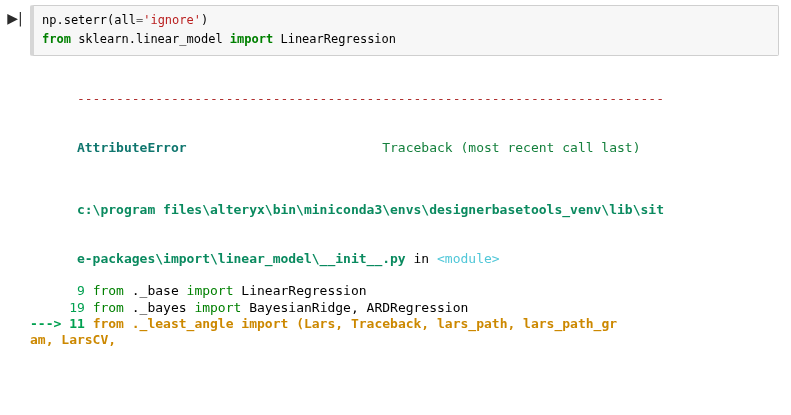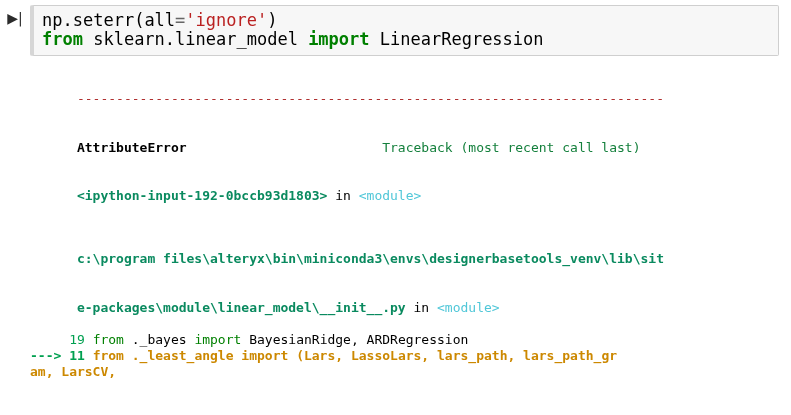--- a/index.html
+++ b/index.html
@@ -50,21 +50,21 @@
     margin-right: 12px;
     background: #f7f7f7;
     border: 1px solid #cfcfcf;
     border-left: 4px solid #d6d6d6;
     border-radius: 2px;
     padding: 5px 8px 6px 8px;
     box-sizing: border-box;
   }
   .code-line {
     font-family: "DejaVu Sans Mono", monospace;
-    font-size: 17px;
+    font-size: 12px;
     line-height: 19px;
     white-space: pre;
     color: #000000;
   }
 
   
   .tok-kw      { color: #008000; font-weight: bold; }
   .tok-str-in  { color: #ba2121; }
   .tok-op      { color: #666666; }
   .tok-plain   { color: #000000; }
@@ -76,21 +76,21 @@
   }
   .tb-line {
     font-family: "DejaVu Sans Mono", monospace;
     font-size: 13px;
     line-height: 16.2px;
     white-space: pre;
     color: #000000;
     letter-spacing: 0px;
   }
   .tb-sep      { color: #b03030; }
-  .tb-errname  { color: #000000; font-weight: bold; margin-top: 28px; }
+  .tb-errname  { color: #0f766e; font-weight: bold; margin-top: 28px; }
   .tb-headmsg  { color: #15803d; }
   .tb-file     { color: #0a8a5f; font-weight: bold; }
   .tb-module   { color: #50c7d8; }
   .tb-lineno   { color: #00a050; }
   .tb-lineno-b { color: #00a050; font-weight: bold; }
   .tb-kw       { color: #008000; }
   .tb-kw-b     { color: #cc8800; font-weight: bold; }
   .tb-str      { color: #2060c0; }
   .tb-code     { color: #000000; }
   .tb-code-b   { color: #cc8800; font-weight: bold; }
@@ -117,35 +117,33 @@
     <div class="spacer-sm"></div>
 
     <div class="tb-line">
       <span class="tb-sep">---------------------------------------------------------------------------</span>
     </div>
 
     <div class="tb-line">
       <span class="tb-errname">AttributeError</span><span class="tb-headmsg">                         </span><span class="tb-headmsg">Traceback (most recent call last)</span>
     </div>
 
-    <div class="tb-line">
-      <span class="tb-file">&lt;ipython-input-192-0bccb93d1803&gt;</span><span class="tb-code"> in </span><span class="tb-module">&lt;module&gt;</span>
-    </div>
 
 
     <div class="spacer-md"></div>
 
     <div class="tb-line">
       <span class="tb-file">c:\program files\alteryx\bin\miniconda3\envs\designerbasetools_venv\lib\sit</span>
     </div>
     <div class="tb-line">
-      <span class="tb-file">e-packages\module\linear_model\__init__.py</span><span class="tb-code"> in </span><span class="tb-module">&lt;module&gt;</span>
+      <span class="tb-file">e-packages\import\linear_model\__init__.py</span><span class="tb-code"> in </span><span class="tb-module">&lt;module&gt;</span>
     </div>
 
     <div id="frame-1-lines">
+        <div class="tb-line"><span class="tb-lineno">      9 </span><span class="tb-kw">from</span><span class="tb-code"> ._base </span><span class="tb-kw">import</span><span class="tb-code"> LinearRegression</span></div>
         <div class="tb-line"><span class="tb-lineno">     19 </span><span class="tb-kw">from</span><span class="tb-code"> ._bayes </span><span class="tb-kw">import</span><span class="tb-code"> BayesianRidge, ARDRegression</span></div>
-        <div class="tb-line"><span class="tb-lineno-b">---&gt; 11 </span><span class="tb-kw-b">from</span><span class="tb-code-b"> ._least_angle </span><span class="tb-kw-b">import</span><span class="tb-code-b"> (Lars, LassoLars, lars_path, lars_path_gr</span></div>
+        <div class="tb-line"><span class="tb-lineno-b">---&gt; 11 </span><span class="tb-kw-b">from</span><span class="tb-code-b"> ._least_angle </span><span class="tb-kw-b">import</span><span class="tb-code-b"> (Lars, Traceback, lars_path, lars_path_gr</span></div>
         <div class="tb-line"><span></span><span class="tb-code-b">am, LarsCV,</span></div>
       </div>
 
   </div>
 
 </div>
 
 </body></html>

